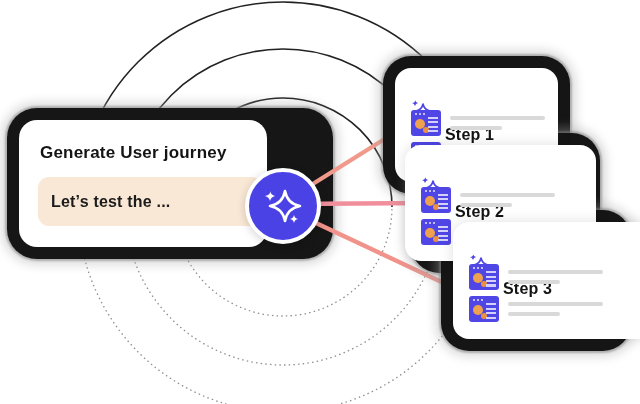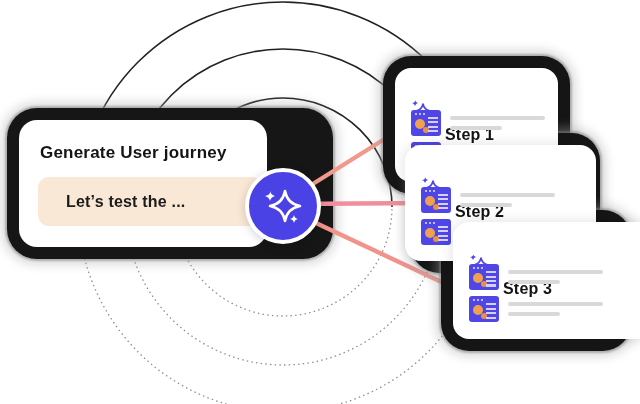--- a/index.html
+++ b/index.html
@@ -21,21 +21,21 @@
     position:absolute;left:19px;top:120px;width:248px;height:127px;
     border-radius:18px;background:#ffffff;z-index:2;
   }
   .prompt-title{
     position:absolute;left:21px;top:23px;font-size:17px;font-weight:bold;
     color:#141414;letter-spacing:.2px;
   }
   .prompt-input{
     position:absolute;left:19px;top:57px;width:225px;height:49px;
     background:#FAE8D6;border-radius:11px;display:flex;align-items:center;
-    padding-left:28px;box-sizing:border-box;
+    padding-left:13px;box-sizing:border-box;
     font-size:16px;font-weight:bold;color:#1c1c1c;letter-spacing:.2px;
   }
   
   .ai-button{
     position:absolute;left:245px;top:168px;width:68px;height:68px;border-radius:50%;
     background:#4B42E6;border:4px solid #ffffff;z-index:4;
     display:flex;align-items:center;justify-content:center;
     box-shadow:0 2px 10px rgba(0,0,0,.18);
   }
   

